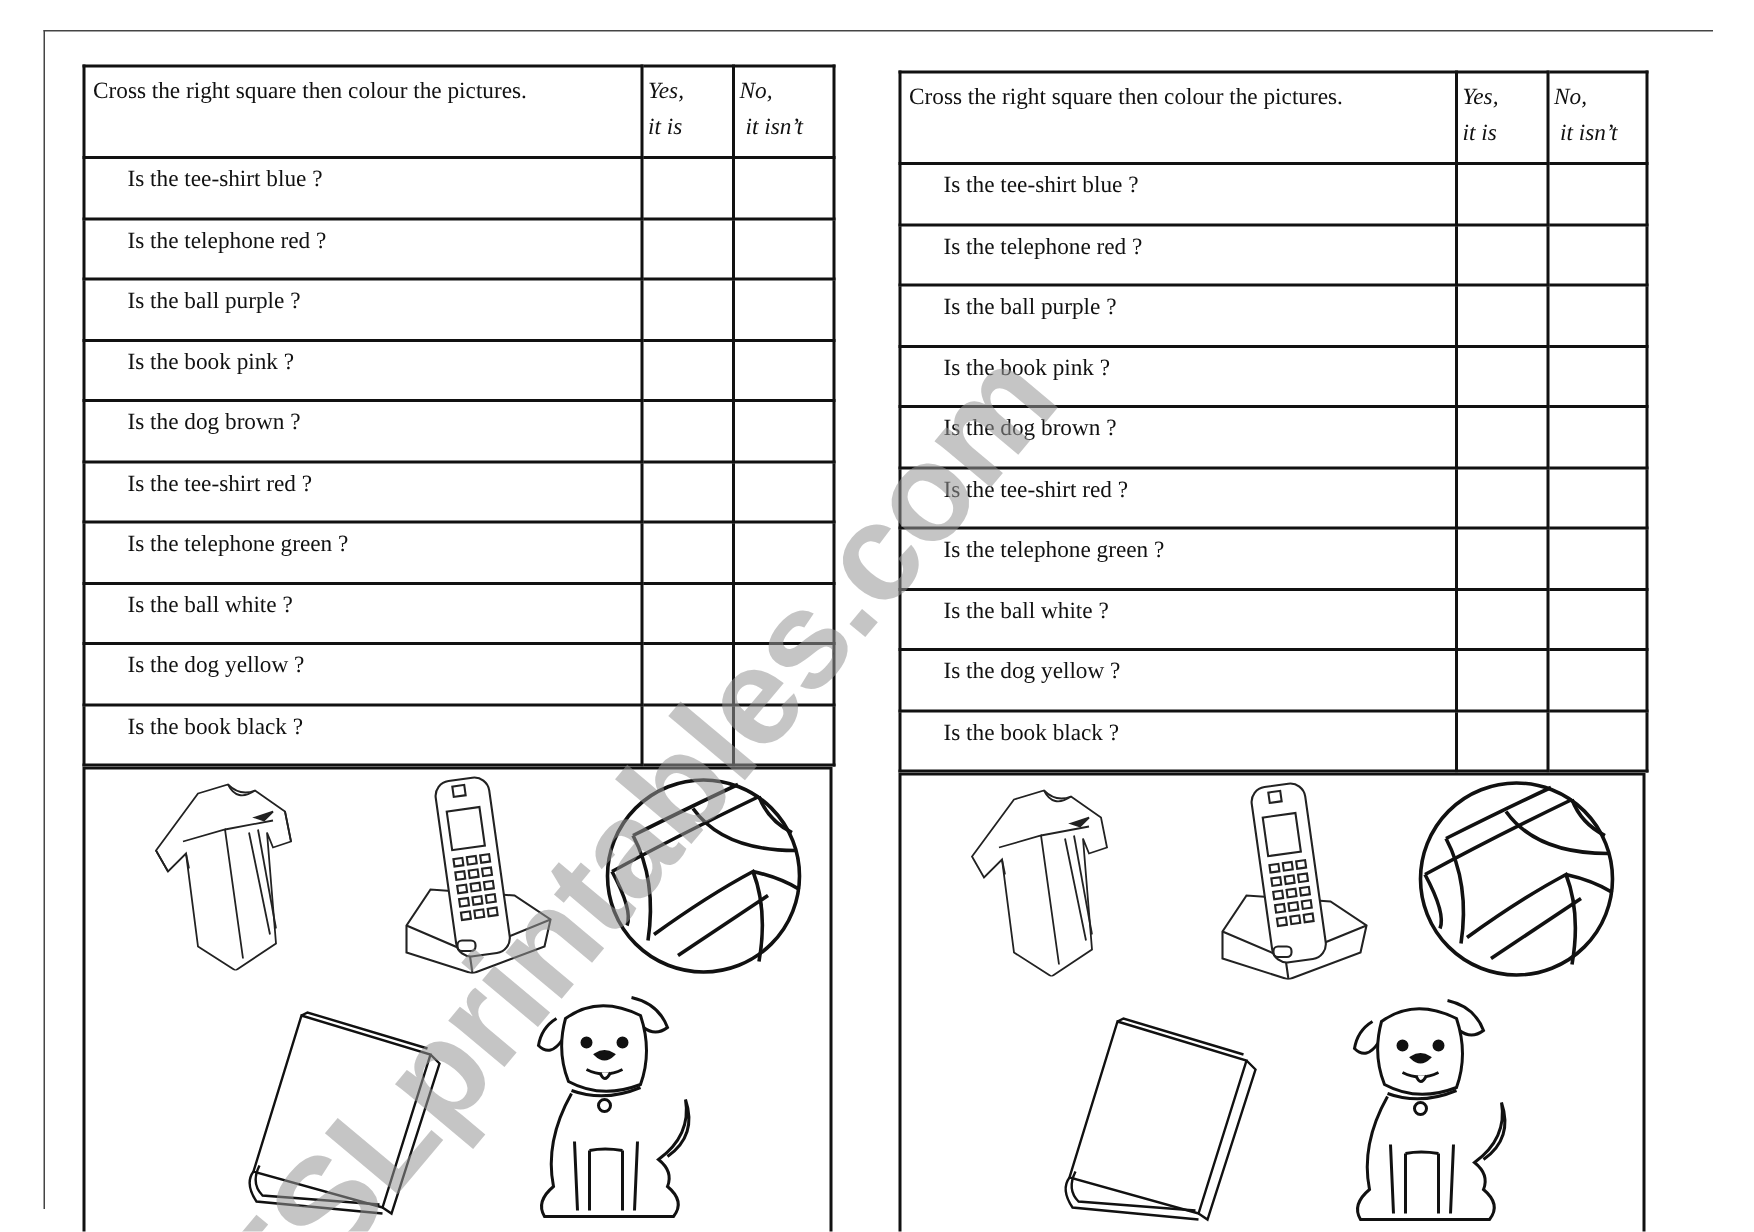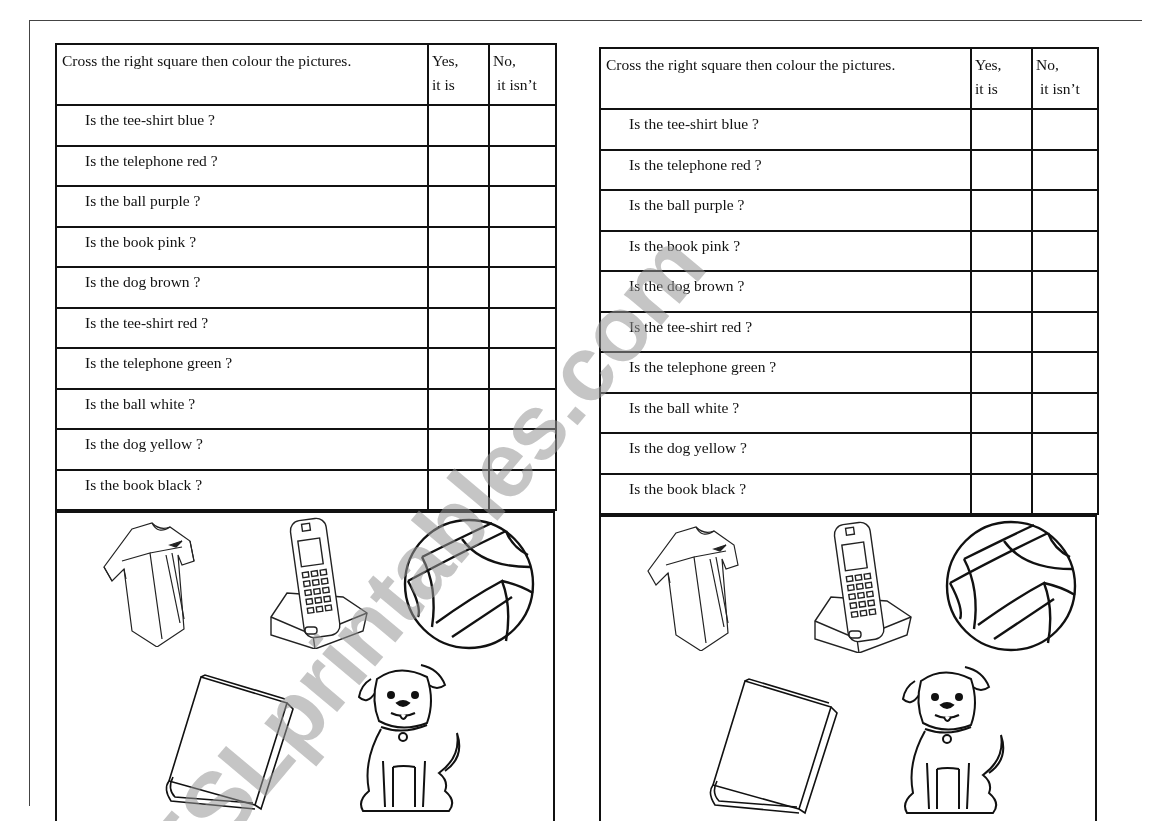--- a/index.html
+++ b/index.html
@@ -9,21 +9,21 @@
 
   .sheet { position:absolute; }
   .sheet.left { left:55px; top:43px; width:500px; }
   .sheet.right { left:599px; top:47px; width:498px; }
 
   table.quiz { border-collapse:collapse; width:100%; table-layout:fixed; }
   table.quiz td { border:2px solid #111; padding:0 5px; font-size:15.5px; vertical-align:top; height:33.5px; line-height:18px; }
   table.quiz td.q { padding-top:5px;padding-left:28px; }
   table.quiz tr.head td { height:55px; padding-top:4px; line-height:24px; }
   table.quiz td.yes, table.quiz td.no { padding-left:3px; }
-  .cell-line { display:block; white-space:nowrap; }
+  .cell-line { display:block; white-space:nowrap;font-style:italic; }
 
   .pic-box { border:2px solid #111; border-top-width:2px; position:relative; height:330px; margin-top:0; background:#fff; }
   .sheet.right .pic-box { height:330px; }
 
   .pic { position:absolute; }
   .pic svg { width:100%; height:100%; display:block; }
 
   .watermark { position:absolute; left:40px; top:380px; font-family:"Liberation Sans","DejaVu Sans",sans-serif; font-weight:bold; font-size:92px; color:rgba(150,150,150,0.55); transform:rotate(-50deg); transform-origin:0 0; white-space:nowrap; pointer-events:none; top:840px; left:120px; letter-spacing:-1px; }
 </style>
 </head>

